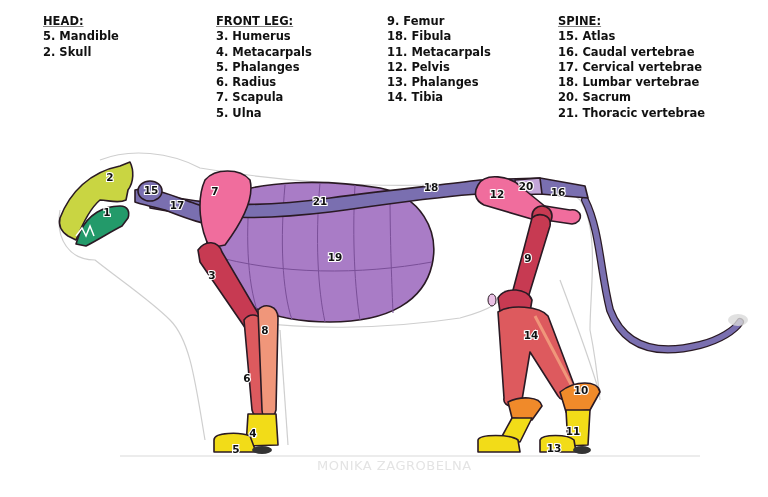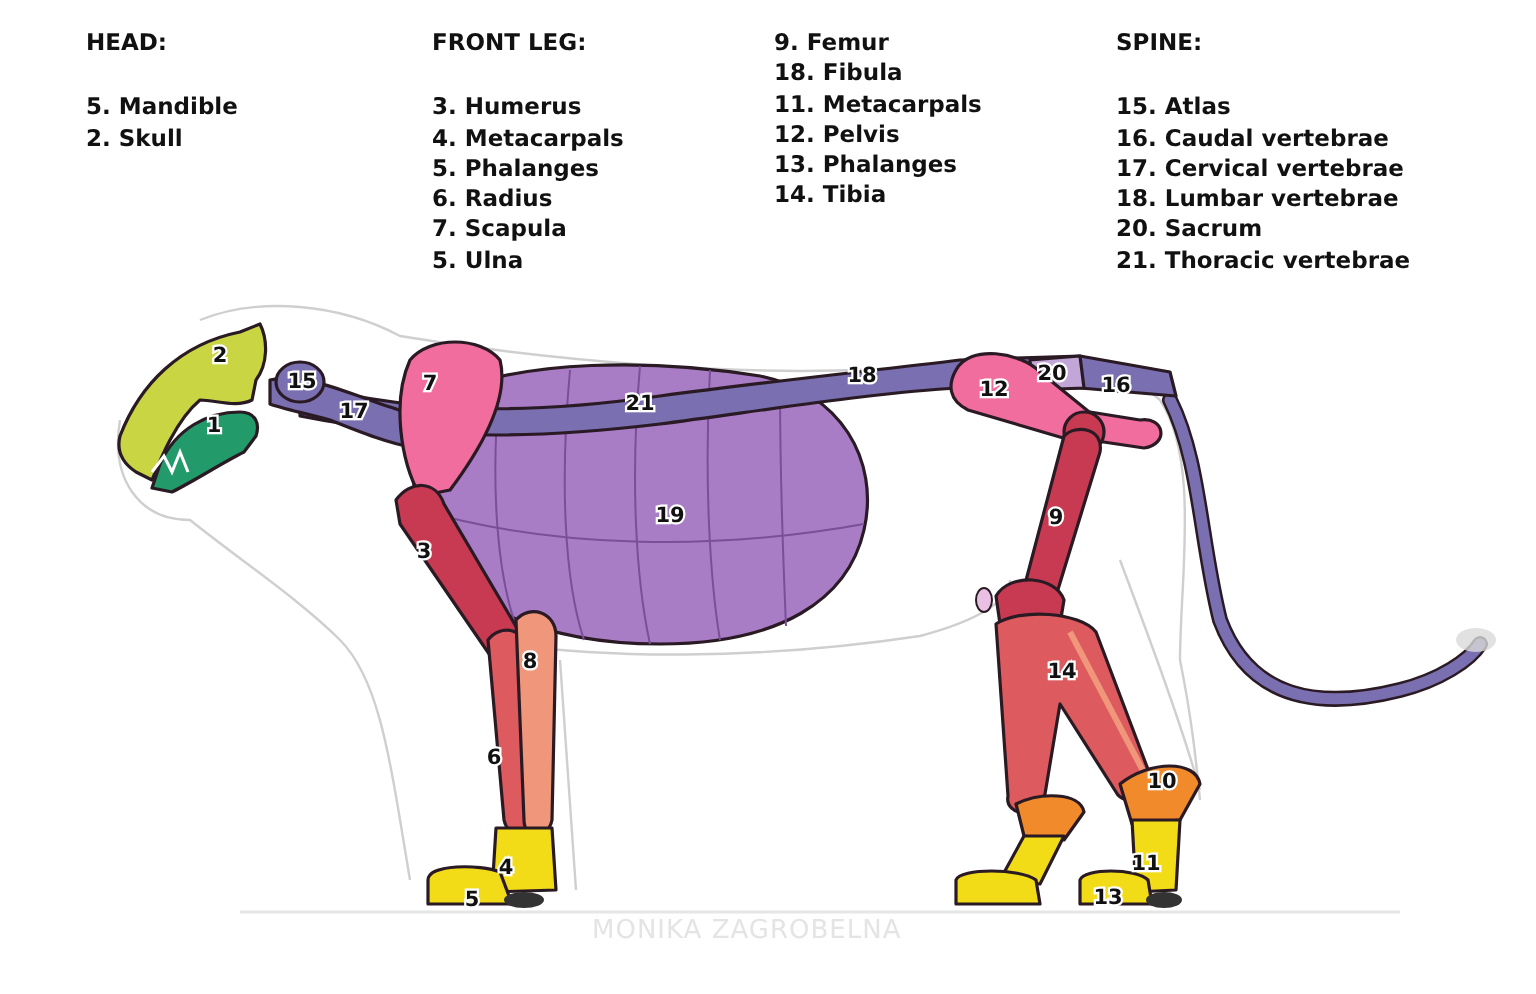--- a/index.html
+++ b/index.html
@@ -1,26 +1,26 @@
 <!DOCTYPE html>
 <html><head>
 <meta charset="utf-8">
 <style>
   html, body { margin:0; padding:0; background:#ffffff; }
   body { width:768px; height:497px; position:relative; overflow:hidden; font-family:"DejaVu Sans", sans-serif; }
   .legend-col { position:absolute; top:14px; font-weight:bold; font-size:11.5px; color:#111; line-height:15.3px; }
-  .legend-col .heading { text-decoration-color:#888; display:block; margin-bottom:17px; }
+  .legend-col .heading { text-decoration:underline; text-decoration-color:#888; display:block; }
   .legend-col .item { display:block; white-space:nowrap; }
   #col-head { left:43px; }
   #col-front { left:216px; }
   #col-hind { left:387px; }
   #col-spine { left:558px; }
   svg#skeleton { position:absolute; left:0; top:0; }
   .num { font-family:"DejaVu Sans", sans-serif; font-weight:bold; font-size:10.5px; fill:#111; stroke:#fff; stroke-width:2.2px; paint-order:stroke; text-anchor:middle; dominant-baseline:middle; }
-  .watermark { position:absolute; left:296px; top:458px; font-size:13px; letter-spacing:0.5px; color:#e4e4e4; font-family:"DejaVu Sans", sans-serif; }
+  .watermark { position:absolute; left:317px; top:458px; font-size:13px; letter-spacing:0.5px; color:#e4e4e4; font-family:"DejaVu Sans", sans-serif; }
   .bone { stroke:#2a1a24; stroke-width:1.6; stroke-linejoin:round; }
   .outline { fill:none; stroke:#cfcfcf; stroke-width:1.2; }
 </style>
 </head>
 <body>
 
 <div class="legend-col" id="col-head">
   <span class="heading">HEAD:</span>
   <span class="item">5. Mandible</span>
   <span class="item">2. Skull</span>

